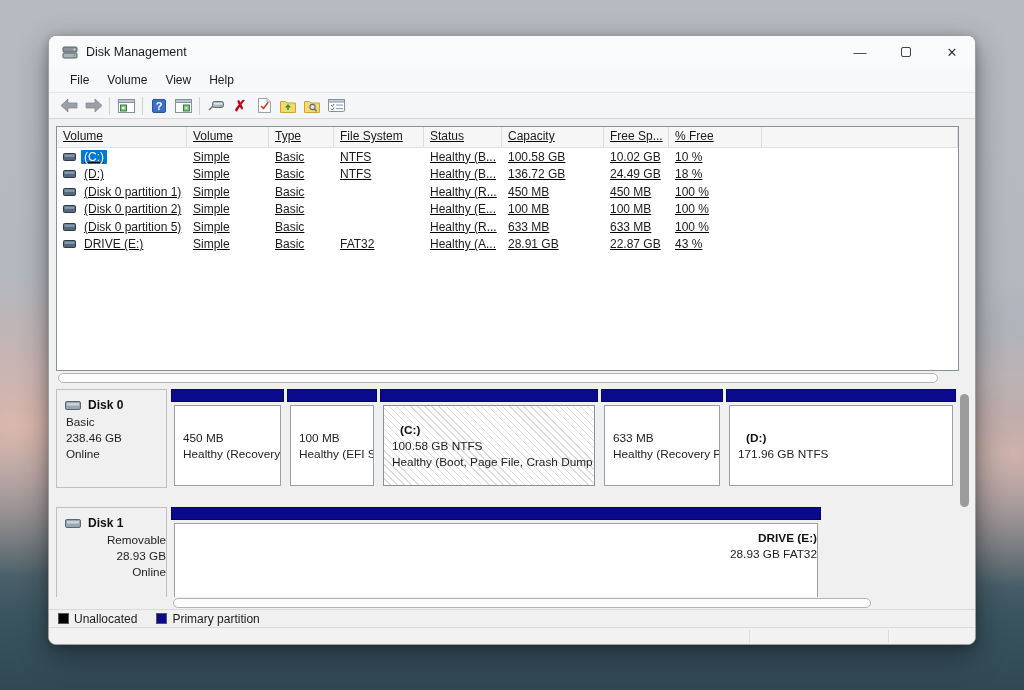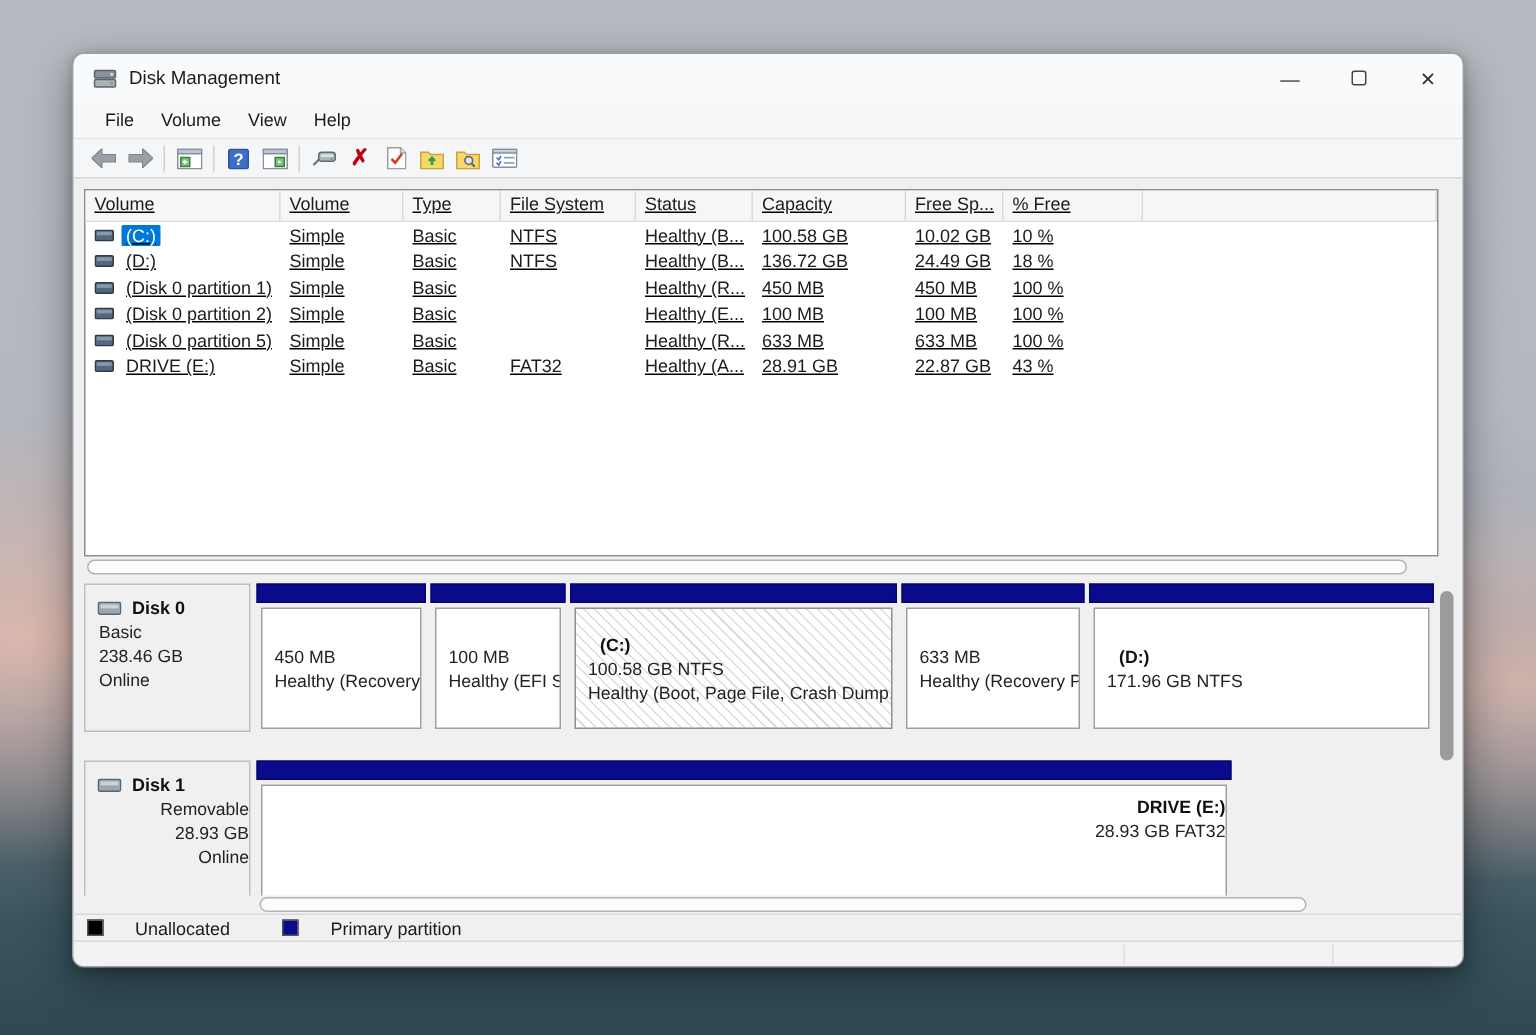--- a/index.html
+++ b/index.html
@@ -93,21 +93,21 @@
     white-space:nowrap; overflow:hidden; }
   .pbox .pname { font-size:11.8px; font-weight:bold; color:#111; padding-left:8px; line-height:16px; }
   .pbox .pline { font-size:11.8px; color:#222; line-height:16px; }
   .part.selected .pbox {
     background:repeating-linear-gradient(45deg, #ffffff 0px, #ffffff 4px, #dddddd 4px, #dddddd 5px);
     border-color:#8a9097; }
 
   
   .legend { position:absolute; left:0; top:573px; width:100%; height:19px;
     background:#f0f0f0; border-top:1px solid #d9d9d9; border-bottom:1px solid #d9d9d9;
-    display:flex; align-items:center; padding-left:9px; gap:21px; }
+    display:flex; align-items:center; padding-left:9px; gap:5px; }
   .lg-sq { width:11px; height:11px; border:1px solid #555; }
   .lg-black { background:#000000; } .lg-navy { background:#0a0a8c; margin-left:14px; }
   .lg-label { font-size:12px; color:#1b1b1b; }
   .statusbar { position:absolute; left:0; top:592px; width:100%; height:18px; background:#f2f2f3; }
   .sb-sep { position:absolute; top:2px; width:1px; height:13px; background:#dddddd; }
 
   
   svg { display:block; }
 </style>
 </head>

